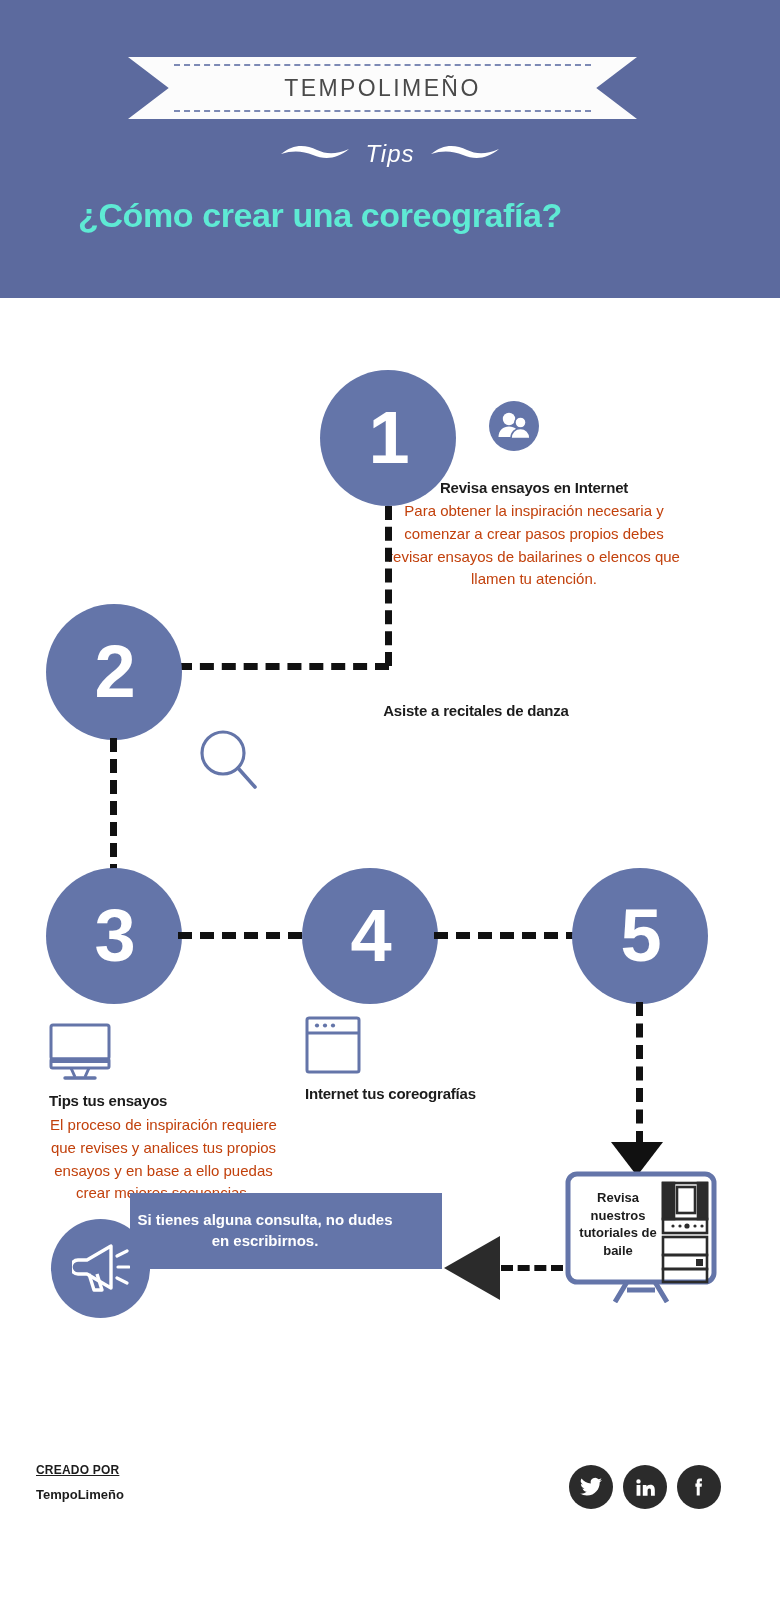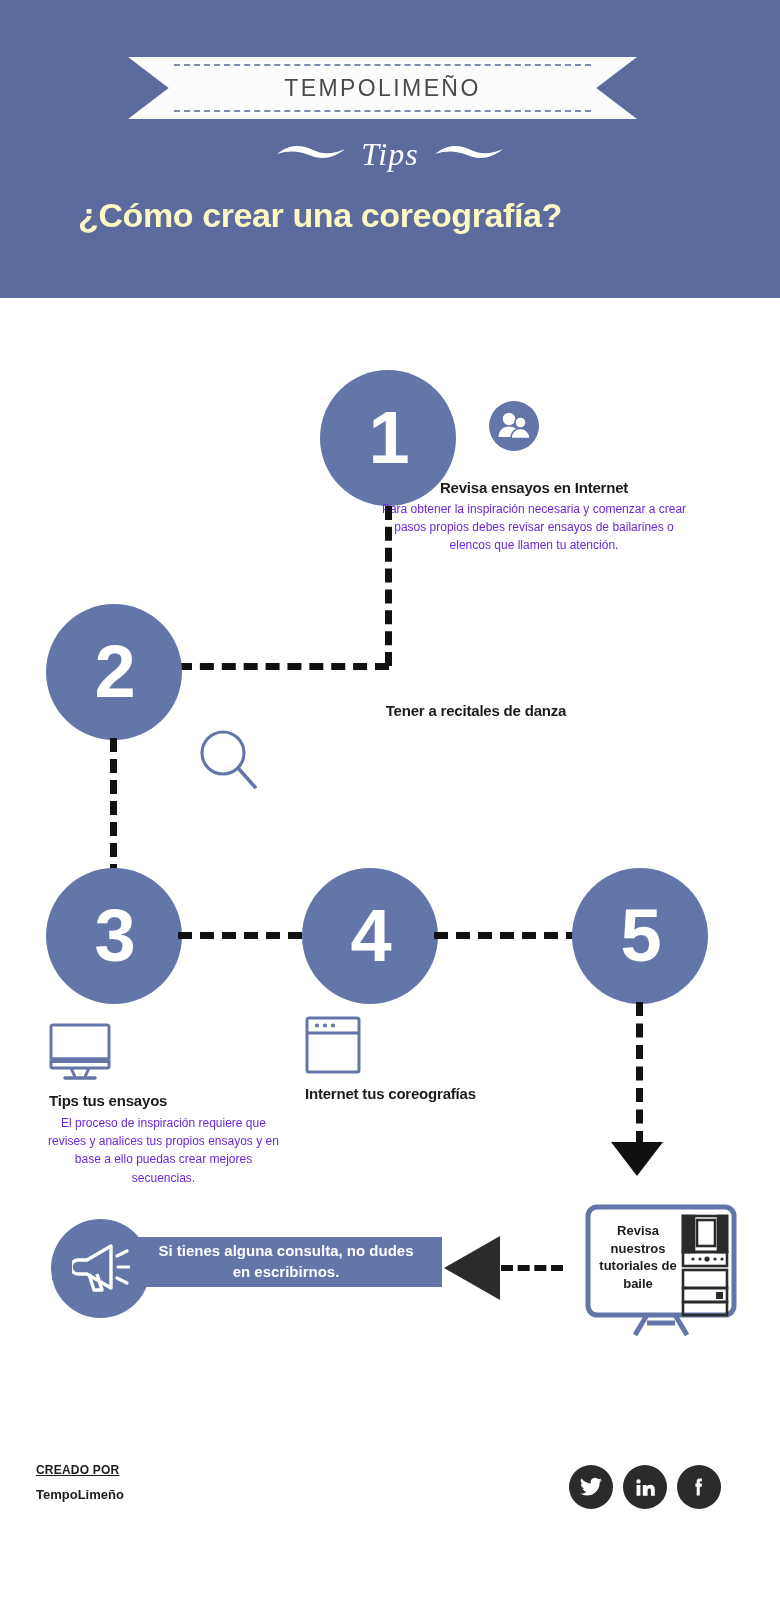--- a/index.html
+++ b/index.html
@@ -18,55 +18,55 @@
   .ribbon-dash-top{position:absolute;left:46px;right:46px;top:7px;height:0;
      border-top:2px dashed #7d8ab5;}
   .ribbon-dash-bot{position:absolute;left:46px;right:46px;bottom:7px;height:0;
      border-top:2px dashed #7d8ab5;}
   .ribbon-text{position:absolute;left:0;right:0;top:50%;transform:translateY(-50%);
      text-align:center;color:#4a4a4a;font-size:23px;letter-spacing:2.4px;
      font-family:"Liberation Sans", sans-serif;font-weight:400;}
 
   .tips-row{position:absolute;left:0;top:126px;width:780px;height:52px;
      display:flex;align-items:center;justify-content:center;gap:14px;}
-  .tips-word{color:#fff;font-family:Liberation Serif, serif;font-style:italic;
-     font-size:32px;letter-spacing:1px;line-height:1;position:relative;top:2px;text-align:center;}
+  .tips-word{color:#fff;font-family:Liberation Sans, sans-serif;font-style:italic;
+     font-size:24px;letter-spacing:1px;line-height:1;position:relative;top:2px;text-align:center;}
   .swish{display:block;}
 
   .main-title{position:absolute;left:0;top:196px;width:640px;text-align:center;
-     color:#fef9c3;font-size:34px;font-weight:bold;letter-spacing:-0.4px;
+     color:#5eead4;font-size:34px;font-weight:bold;letter-spacing:-0.4px;
      font-family:"Liberation Sans", sans-serif;}
 
   
   .circle{position:absolute;border-radius:50%;background:#6475a9;
      display:flex;align-items:center;justify-content:center;}
   .circle span{color:#fff;font-size:74px;font-weight:bold;line-height:1;
      font-family:"Liberation Sans", sans-serif;letter-spacing:-2px;}
 
   .dash-v{position:absolute;width:0;border-left:7px dashed #111;}
   .dash-h{position:absolute;height:0;border-top:7px dashed #111;}
 
   .step-title{position:absolute;font-size:15px;font-weight:bold;color:#1c1c1c;
      font-family:"Liberation Sans", sans-serif;letter-spacing:-0.2px;}
-  .step-body{position:absolute;font-size:12px;color:#6d28d9;line-height:1.52;
+  .step-body{position:absolute;font-size:15px;color:#c2410c;line-height:1.52;
      font-family:"Liberation Sans", sans-serif;}
   .tr{text-align:center;}
   .tl{text-align:left;}
 
   .icon-sq{position:absolute;}
 
   
-  .cta-bar{position:absolute;left:130px;top:1237px;width:312px;height:50px;
-     background:#6475a9;display:flex;align-items:center;justify-content:center;}
+  .cta-bar{position:absolute;left:130px;top:1193px;width:312px;height:76px;
+     background:#6475a9;display:flex;align-items:center;}
   .cta-text{color:#fff;font-size:15px;font-weight:bold;text-align:center;
      line-height:1.38;font-family:"Liberation Sans", sans-serif;width:270px;}
   .cta-circle{position:absolute;left:51px;top:1219px;width:99px;height:99px;
      border-radius:50%;background:#6475a9;}
 
-  .tv-wrap{position:absolute;left:565px;top:1204px;width:152px;height:132px;margin-left:20px;}
+  .tv-wrap{position:absolute;left:565px;top:1171px;width:152px;height:132px;}
   .tv-text{position:absolute;left:10px;top:18px;width:86px;text-align:center;
      font-size:13px;line-height:1.36;color:#1c1c1c;font-weight:bold;
      font-family:"Liberation Sans", sans-serif;}
 
   
   .footer-created{position:absolute;left:36px;top:1463px;font-size:12px;
      font-weight:bold;color:#1c1c1c;text-decoration:underline;letter-spacing:0.2px;
      font-family:"Liberation Sans", sans-serif;}
   .footer-brand{position:absolute;left:36px;top:1487px;font-size:13px;
      font-weight:bold;color:#1c1c1c;font-family:"Liberation Sans", sans-serif;}
@@ -124,21 +124,21 @@
     <span>2</span>
   </div>
 
   <div class="icon-sq" style="left:196px;top:726px;">
     <svg width="66" height="66" viewBox="0 0 66 66">
       <circle cx="27" cy="27" r="21" fill="none" stroke="#6475a9" stroke-width="3.2"></circle>
       <line x1="42" y1="42" x2="59" y2="61" stroke="#6475a9" stroke-width="3.6" stroke-linecap="round"></line>
     </svg>
   </div>
 
-  <div class="step-title tr" style="left:264px;top:702px;width:424px;">Tener a recitales de danza</div>
+  <div class="step-title tr" style="left:264px;top:702px;width:424px;">Asiste a recitales de danza</div>
 
   <div class="dash-v" style="left:110px;top:738px;height:140px;"></div>
 
   <div class="circle" style="left:46px;top:868px;width:136px;height:136px;">
     <span>3</span>
   </div>
 
   <div class="dash-h" style="left:178px;top:932px;width:146px;"></div>
 
   <div class="icon-sq" style="left:49px;top:1023px;">

